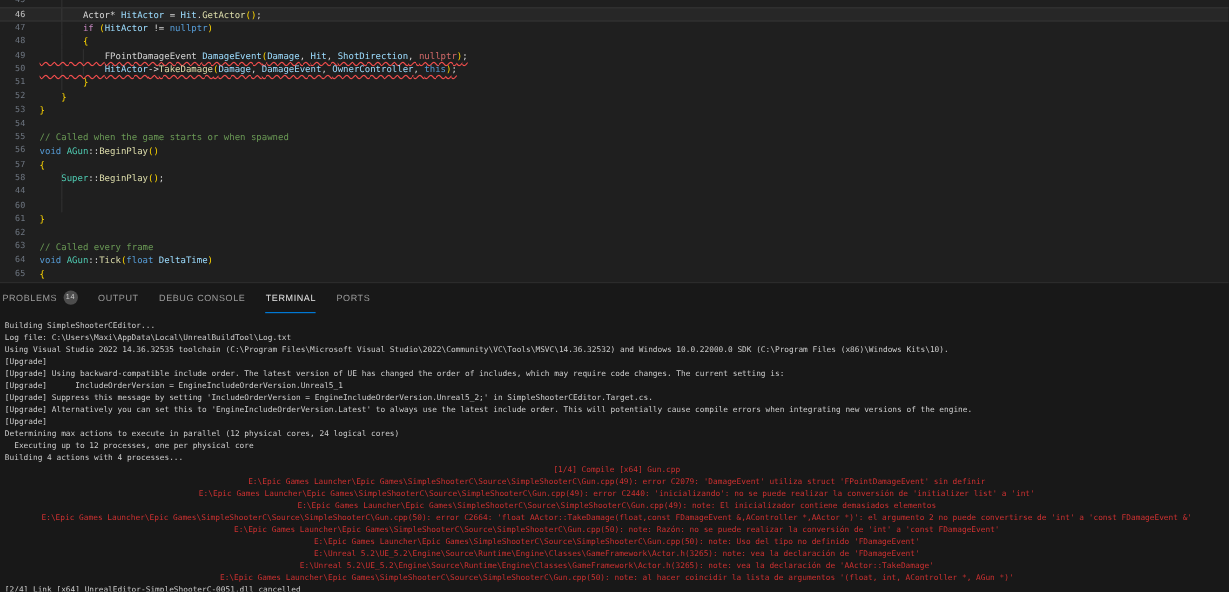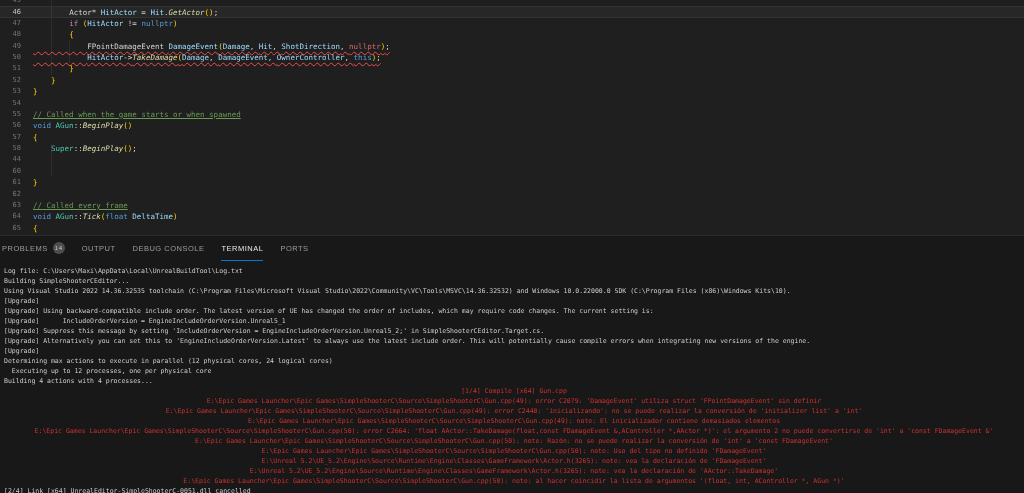--- a/index.html
+++ b/index.html
@@ -14,25 +14,25 @@
   .gutter { flex:none; width:33px; text-align:right; padding-right:12px;
             color:#6e7681; font:7px/11.4px "DejaVu Sans Mono", monospace; }
   .code-row.current .gutter { color:#c6c6c6; }
   .codetext { font:7.5px/11.4px "DejaVu Sans Mono", monospace; white-space:pre; color:#d4d4d4; }
   .guide { position:absolute; top:0; bottom:0; width:1px; background:rgba(255,255,255,0.07); }
 
   .tk-cls   { color:#d4d4d4; }
   .tk-type  { color:#4ec9b0; }
   .tk-kw    { color:#569cd6; }
   .tk-ctrl  { color:#c586c0; }
-  .tk-fn    { color:#dcdcaa;font-style:italic; }
+  .tk-fn    { color:#dcdcaa; }
   .tk-var   { color:#9cdcfe; }
   .tk-brace { color:#ffd700; }
   .tk-op    { color:#d4d4d4; }
-  .tk-comment { color:#6a9955;text-decoration:underline; }
+  .tk-comment { color:#6a9955; }
   .tk-errkw { color:#d16969; }
   .squiggle { text-decoration:underline; text-decoration-style:wavy; text-decoration-color:#f14c4c;
               text-decoration-thickness:1px; text-underline-offset:2px; }
 
   
   .panel { height:258px; background:#181818; border-top:1px solid #2b2b2b; }
   .tabbar { height:25px; display:flex; align-items:stretch; padding-left:2px; }
   .ptab { display:flex; align-items:center; gap:5px; margin-right:17px; cursor:pointer;
           color:#9d9d9d; font-size:7.5px; letter-spacing:.5px;
           border-bottom:1px solid transparent; }
@@ -161,22 +161,22 @@
         <span>DEBUG CONSOLE</span>
       </div>
       <div class="ptab active">
         <span>TERMINAL</span>
       </div>
       <div class="ptab">
         <span>PORTS</span>
       </div>
     </div>
   <div class="terminal" id="terminal-output">
+      <div class="tline">Building SimpleShooterCEditor...</div>
       <div class="tline">Log file: C:\Users\Maxi\AppData\Local\UnrealBuildTool\Log.txt</div>
-      <div class="tline">Building SimpleShooterCEditor...</div>
       <div class="tline">Using Visual Studio 2022 14.36.32535 toolchain (C:\Program Files\Microsoft Visual Studio\2022\Community\VC\Tools\MSVC\14.36.32532) and Windows 10.0.22000.0 SDK (C:\Program Files (x86)\Windows Kits\10).</div>
       <div class="tline">[Upgrade]</div>
       <div class="tline">[Upgrade] Using backward-compatible include order. The latest version of UE has changed the order of includes, which may require code changes. The current setting is:</div>
       <div class="tline">[Upgrade]      IncludeOrderVersion = EngineIncludeOrderVersion.Unreal5_1</div>
       <div class="tline">[Upgrade] Suppress this message by setting 'IncludeOrderVersion = EngineIncludeOrderVersion.Unreal5_2;' in SimpleShooterCEditor.Target.cs.</div>
       <div class="tline">[Upgrade] Alternatively you can set this to 'EngineIncludeOrderVersion.Latest' to always use the latest include order. This will potentially cause compile errors when integrating new versions of the engine.</div>
       <div class="tline">[Upgrade]</div>
       <div class="tline">Determining max actions to execute in parallel (12 physical cores, 24 logical cores)</div>
       <div class="tline">  Executing up to 12 processes, one per physical core</div>
       <div class="tline">Building 4 actions with 4 processes...</div>

